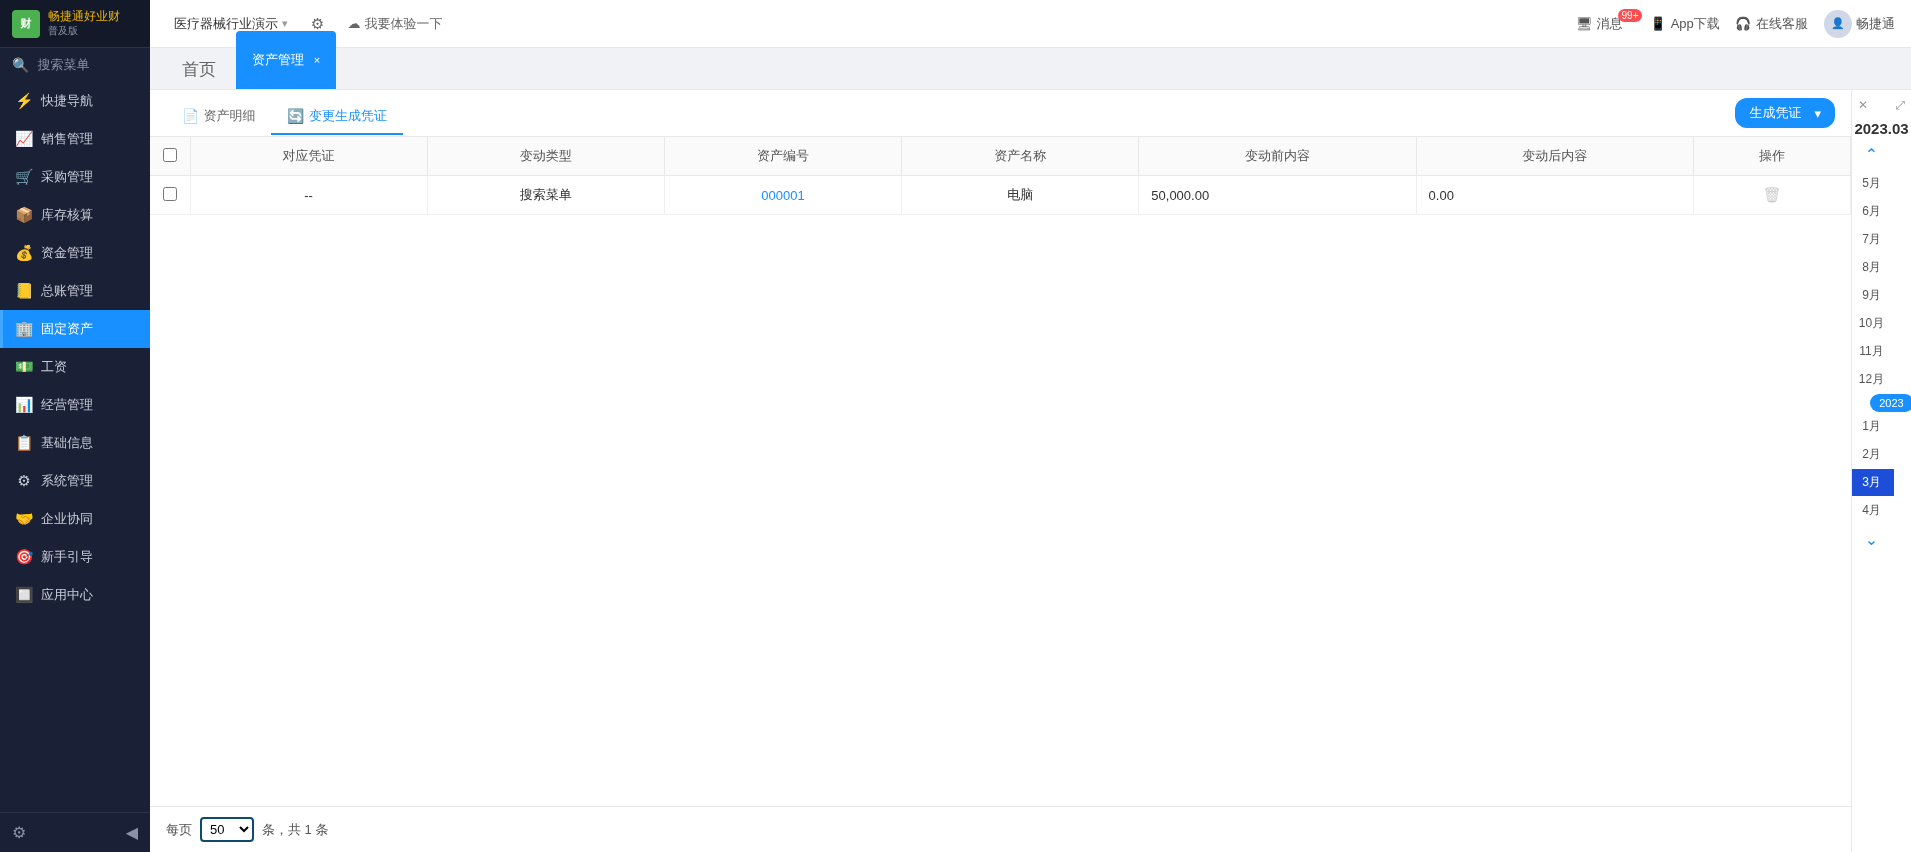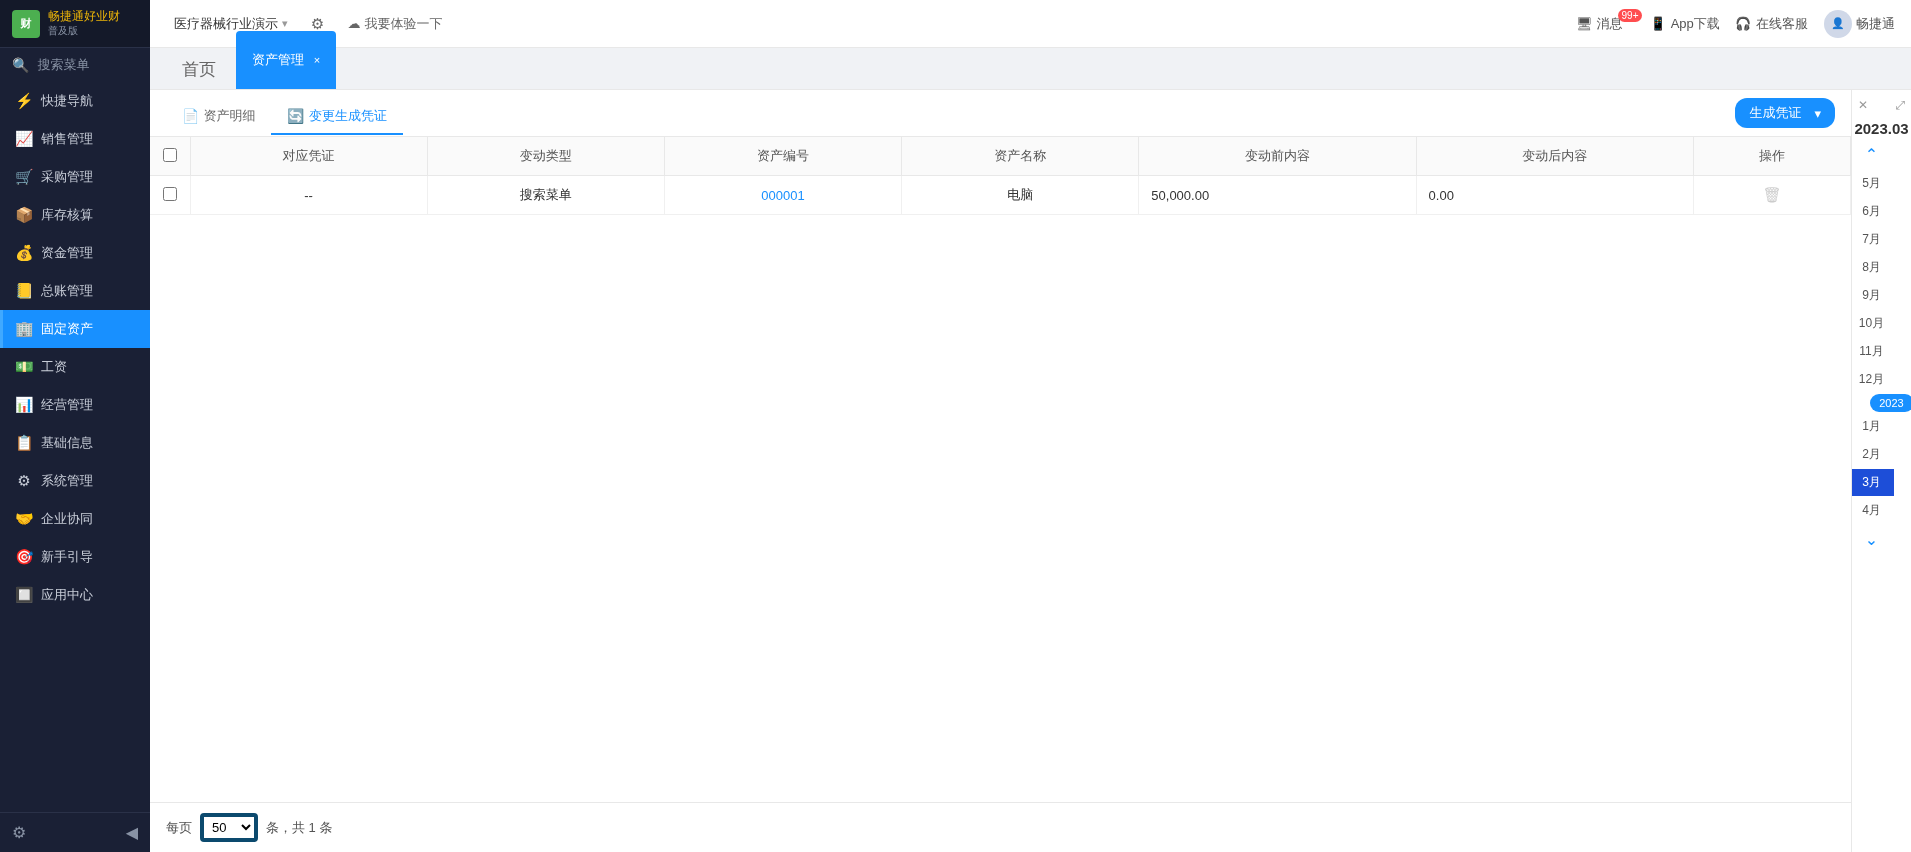--- a/index.html
+++ b/index.html
@@ -250,21 +250,21 @@
     .delete-icon { color: #ccc; cursor: pointer; font-size: 15px; }
 
     
     .pagination {
       padding: 10px 16px;
       border-top: 1px solid #e8e8e8;
       display: flex; align-items: center; gap: 8px;
       font-size: 13px; color: #555;
     }
     .page-size-select {
-      border: 4px solid #0c4a6e;
+      border: 2px solid #0c4a6e;
       border-radius: 4px;
       padding: 2px 4px;
       font-size: 13px;
       background: #fff;
     }
 
     
     .right-panel {
       width: 60px;
       background: #fff;

